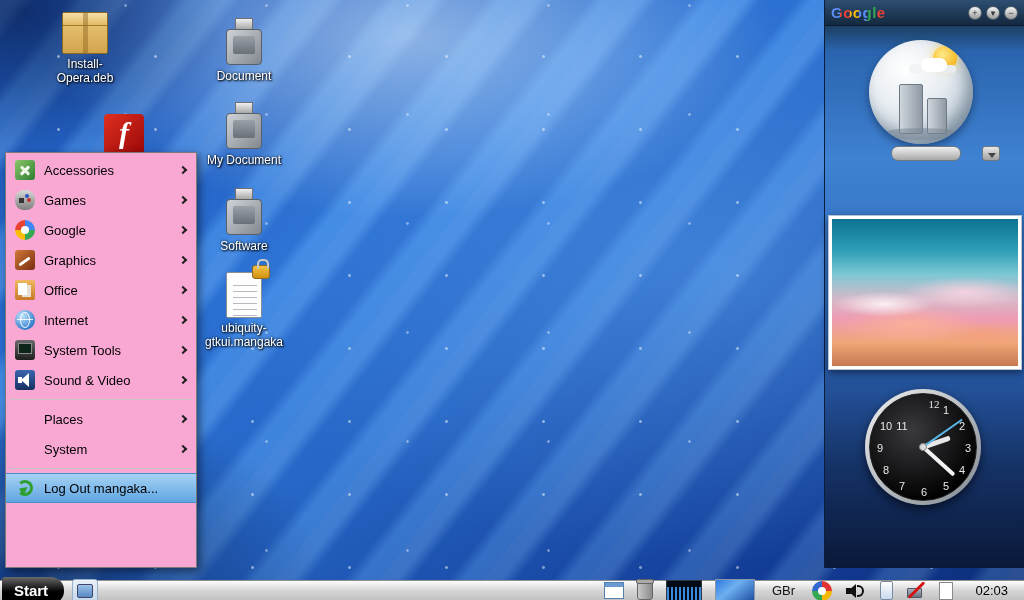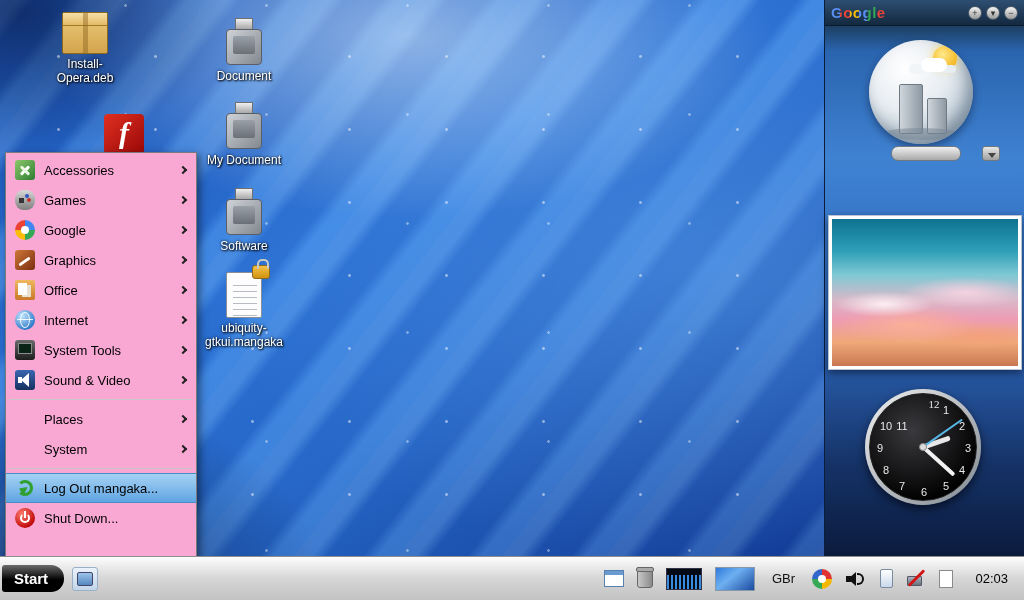--- a/index.html
+++ b/index.html
@@ -138,21 +138,21 @@
   .clock-face { position:relative; width:108px; height:108px; border-radius:50%;
     background:radial-gradient(circle at 40% 35%, #3a3a3e, #000 75%); border:1px solid #222; }
   .cnum { position:absolute; color:#e8e8e8; font-size:11px; transform:translate(-50%,-50%); }
   .hand { position:absolute; left:50%; bottom:50%; transform-origin:50% 100%; border-radius:2px; }
   .hand-hour { width:5px; height:28px; margin-left:-2.5px; background:#e8e8e8; transform:rotate(71deg); }
   .hand-min { width:4px; height:42px; margin-left:-2px; background:#f2f2f2; transform:rotate(132deg); }
   .hand-sec { width:2px; height:48px; margin-left:-1px; background:#58b8e8; transform:rotate(55deg); }
   .clock-cap { position:absolute; left:50%; top:50%; width:8px; height:8px; margin:-4px 0 0 -4px; border-radius:50%; background:#ddd; border:1px solid #888; }
 
   
-  .taskbar { position:absolute; left:0; right:0; bottom:0; height:44px; z-index:100;
+  .taskbar { position:absolute; left:0; right:0; bottom:0; height:20px; z-index:100;
     background:linear-gradient(#fdfdfd,#d6d6d6 50%,#c2c2c2); border-top:1px solid #8e8e8e;
     display:flex; align-items:center; }
   .start-btn { margin-left:2px; height:27px; min-width:62px; padding:0 12px 0 8px;
     background:linear-gradient(#6a6a6a,#000 55%); color:#fff; font-weight:bold; font-size:15px;
     border-radius:3px 13px 13px 3px; display:flex; align-items:center; justify-content:center; cursor:default; }
   .fm-btn { margin-left:8px; width:26px; height:24px; border:1px solid #9ab0c6; border-radius:3px;
     background:linear-gradient(#eaf2fa,#c2d6ea); display:flex; align-items:center; justify-content:center; }
   .fm-glyph { width:16px; height:14px; background:linear-gradient(#9cc2e8,#5588c2); border:1px solid #446; border-radius:2px; }
   .tray { margin-left:auto; display:flex; align-items:center; gap:13px; padding-right:16px; }
   .shot-icon { width:20px; height:17px; background:#fff; border:1px solid #5580b0; position:relative; }
@@ -275,24 +275,20 @@
   <div class="menu-item">
     <span class="ic ic-none"></span>
     <span class="mi-label">System</span>
     <span class="arrow"></span>
   </div>
   <div class="m-sep"></div>
   <div class="menu-item hl">
     <span class="ic ic-logout"></span>
     <span class="mi-label">Log Out mangaka...</span>
   </div>
-  <div class="menu-item">
-    <span class="ic ic-shutdown"></span>
-    <span class="mi-label">Shut Down...</span>
-  </div>
 </div>
 
 <div class="sidebar">
   <div class="sb-header">
     <span class="google-logo">Google</span>
     <span class="sb-btns">
       <span class="sb-btn">+</span>
       <span class="sb-btn">▾</span>
       <span class="sb-btn">−</span>
     </span>

